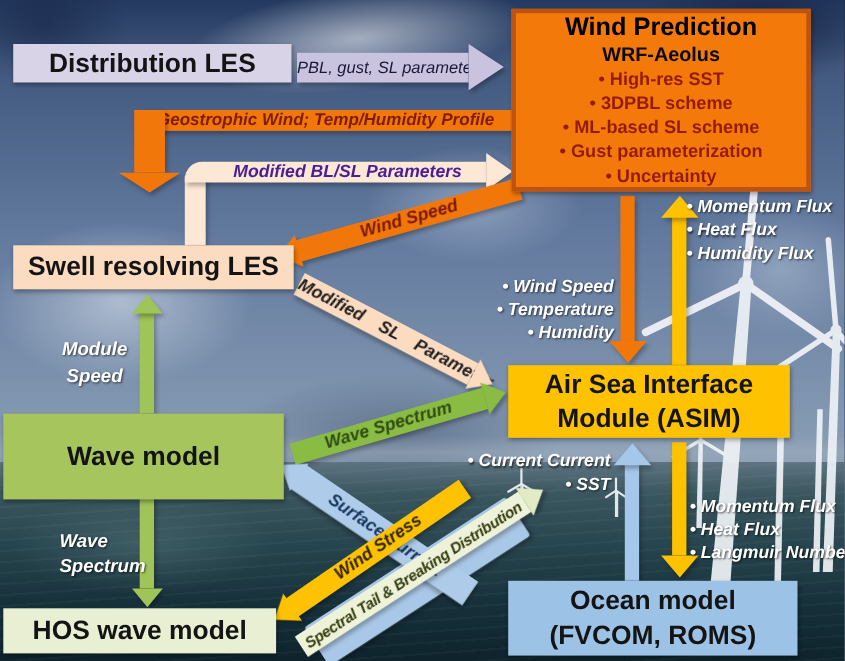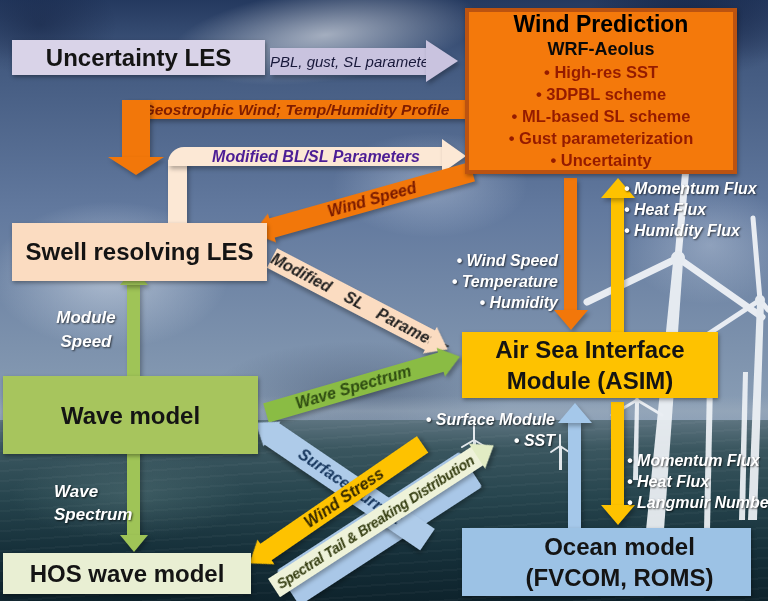--- a/index.html
+++ b/index.html
@@ -28,25 +28,25 @@
     background:radial-gradient(closest-side,rgba(130,160,160,.25),rgba(0,0,0,0) 70%);}
   .turbines{position:absolute;left:430px;top:150px;z-index:1;}
   
   .box{position:absolute;z-index:4;display:flex;flex-direction:column;align-items:center;justify-content:center;
        text-align:center;font-weight:bold;color:#141414;box-shadow:1px 2px 4px rgba(0,0,0,.35);}
   #box-atmos{left:12px;top:40px;width:253px;height:35px;background:#d9d3e8;font-size:24px;}
   #box-wp{left:465px;top:8px;width:264px;height:158px;background:#f4790b;border:4px solid #bc5310;}
   #box-wp .wp-title{font-size:23px;line-height:27px;color:#000000;}
   #box-wp .wp-sub{font-size:18px;line-height:23px;color:#0a0a0a;}
   #box-wp .wp-li{font-size:16.5px;line-height:22px;font-weight:bold;color:#951b00;}
-  #box-swell{left:12px;top:223px;width:255px;height:58px;background:#fbdcc1;font-size:24px;}
+  #box-swell{left:12px;top:223px;width:255px;height:40px;background:#fbdcc1;font-size:24px;}
   #box-wave{left:3px;top:376px;width:255px;height:78px;background:#a7c55d;font-size:24px;line-height:31px;}
   #box-hos{left:3px;top:553px;width:248px;height:41px;background:#e9efd3;font-size:24px;}
   #box-asim{left:462px;top:332px;width:256px;height:66px;background:#fec200;font-size:24px;line-height:31px;}
-  #box-ocean{left:462px;top:528px;width:263px;height:68px;background:#9cc2e5;font-size:24px;line-height:31px;padding-left:26px;}
+  #box-ocean{left:462px;top:528px;width:263px;height:68px;background:#9cc2e5;font-size:24px;line-height:31px;}
   
   .arr{position:absolute;z-index:3;filter:drop-shadow(2px 3px 2px rgba(0,0,0,.28));}
   .tri{position:absolute;width:0;height:0;}
   .bar-lbl{font-style:italic;white-space:nowrap;text-align:center;}
   
   #pbl-body{left:270px;top:48px;width:156px;height:27px;background:#c9c3df;line-height:27px;font-size:15px;color:#18183a;}
   #pbl-head{left:426px;top:40px;border-left:32px solid #c9c3df;border-top:21px solid transparent;border-bottom:21px solid transparent;}
   
   #geo-h{left:126px;top:100px;width:340px;height:19px;background:#f2770a;line-height:19px;font-size:15.5px;font-weight:bold;color:#7f1d00;}
   #geo-v{left:122px;top:100px;width:28px;height:57px;background:#f2770a;}
@@ -233,21 +233,21 @@
     <div class="head-l"></div>
     <span class="bar-lbl">Wind Stress</span>
   </div>
   <div class="dg" id="dg-spectral-blue"></div>
   <div class="dg bar-lbl" id="dg-spectral">
     <div class="head-r"></div>
     <span class="bar-lbl">Spectral Tail &amp; Breaking Distribution</span>
   </div>
 
   <div class="box" id="box-atmos">
-    <span>Uncertainty LES</span>
+    <span>Distribution LES</span>
   </div>
 
   <div class="box" id="box-wp">
     <div class="wp-title">Wind Prediction</div>
     <div class="wp-sub">WRF-Aeolus</div>
     <div class="wp-li">• High-res SST</div>
     <div class="wp-li">• 3DPBL scheme</div>
     <div class="wp-li">• ML-based SL scheme</div>
     <div class="wp-li">• Gust parameterization</div>
     <div class="wp-li">• Uncertainty</div>
@@ -279,21 +279,21 @@
     <div>• Wind Speed</div>
     <div>• Temperature</div>
     <div>• Humidity</div>
   </div>
   <div class="wlab" id="lab-atw">
     <div>• Momentum Flux</div>
     <div>• Heat Flux</div>
     <div>• Humidity Flux</div>
   </div>
   <div class="wlab" id="lab-ota">
-    <div>• Surface Module</div>
+    <div>• Current Current</div>
     <div>• SST</div>
   </div>
   <div class="wlab" id="lab-ato">
     <div>• Momentum Flux</div>
     <div>• Heat Flux</div>
     <div>• Langmuir Number</div>
   </div>
   <div class="wlab" id="lab-swellfield">
     <div>Module</div>
     <div>Speed</div>

